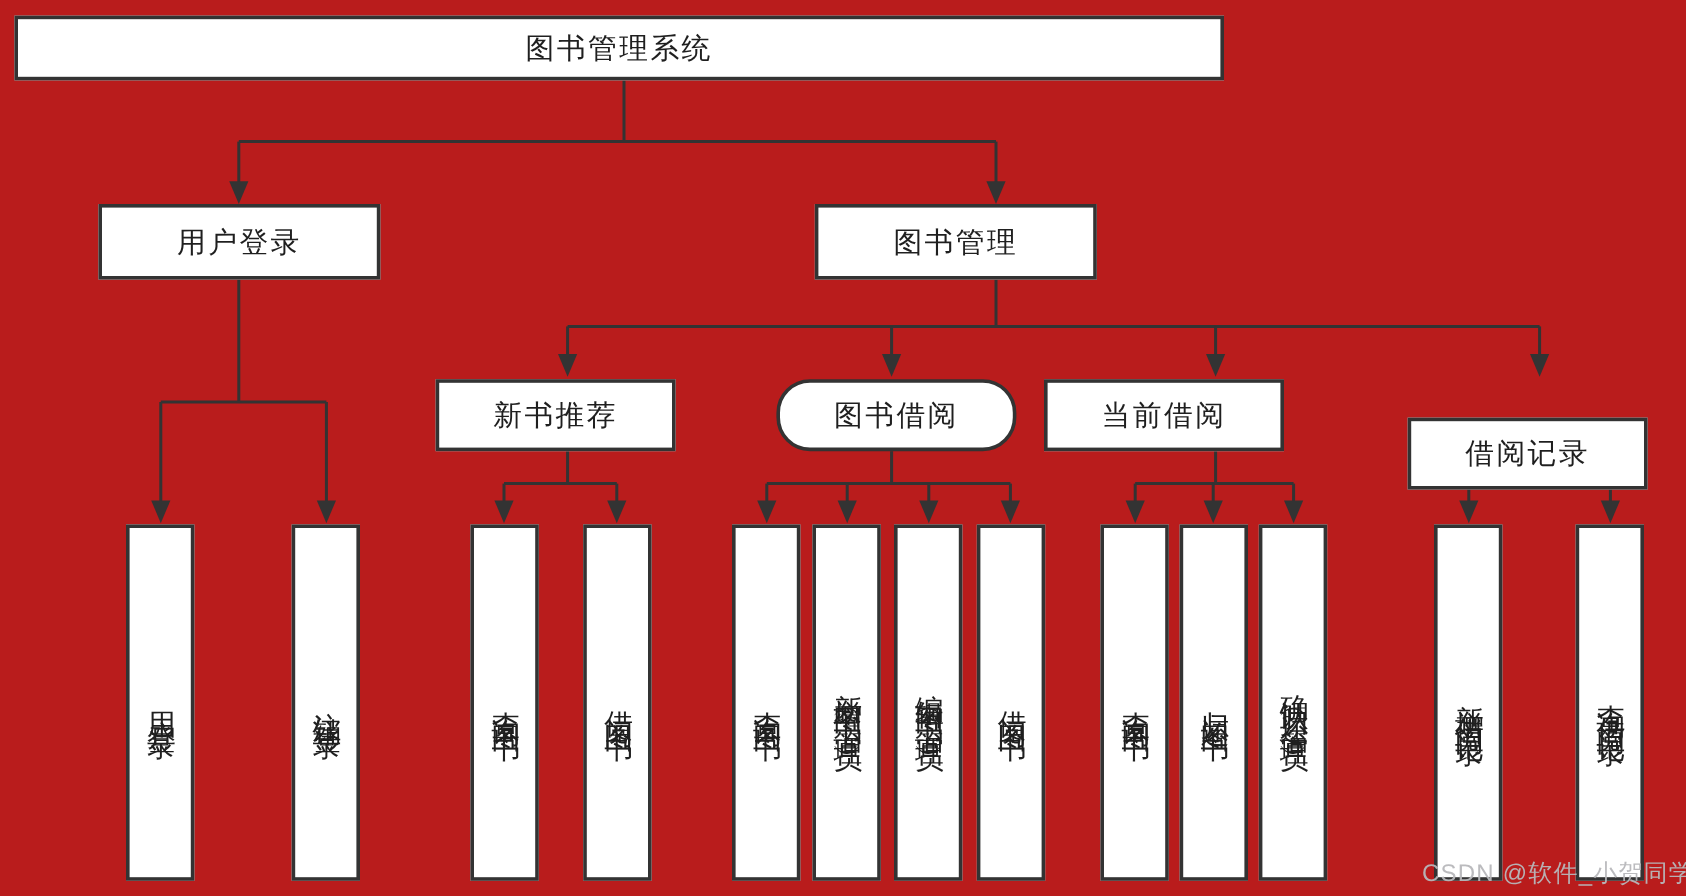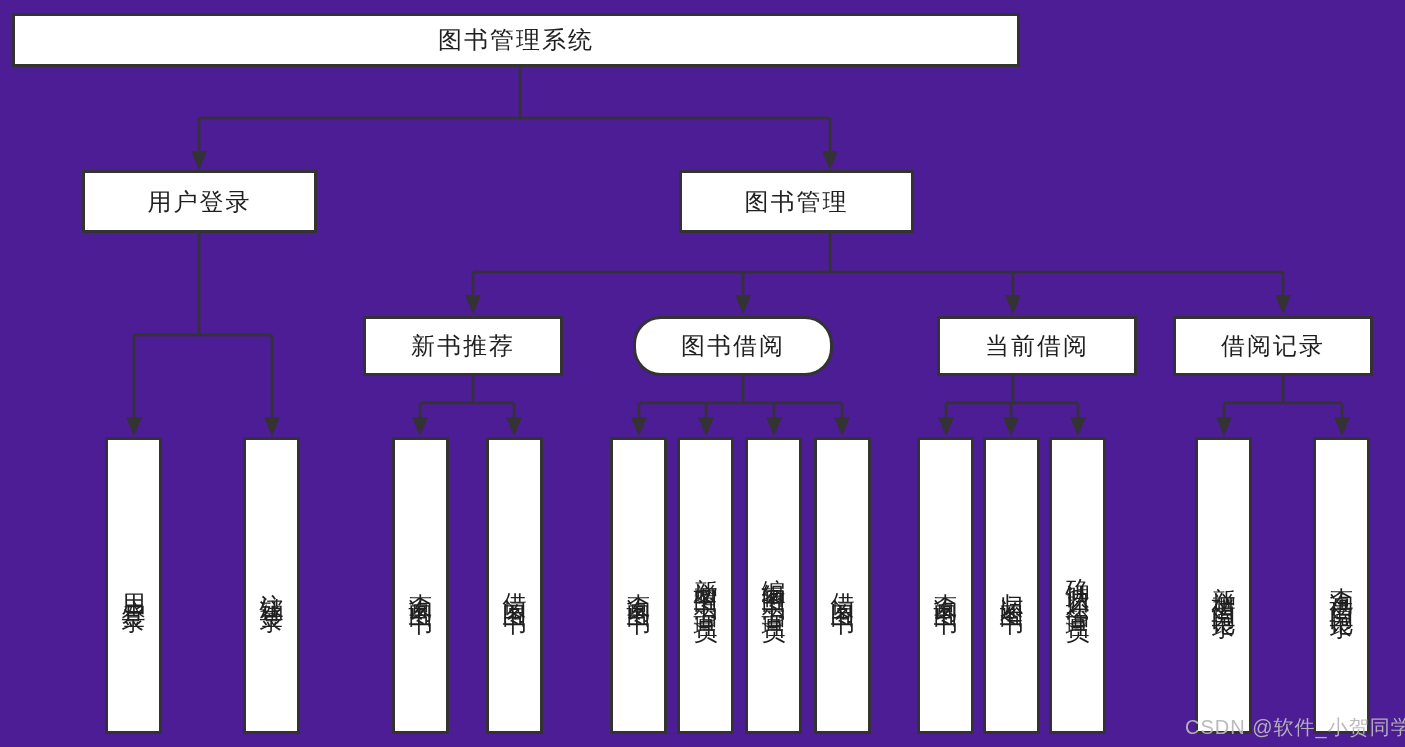--- a/index.html
+++ b/index.html
@@ -1,20 +1,20 @@
 <!DOCTYPE html>
 <html><head>
 <meta charset="utf-8">
 <style>
   html, body { margin:0; padding:0; background:#ffffff; }
   .canvas {
     position:relative;
     width:1405px;
     height:747px;
-    background:#4c1d95;
+    background:#b91c1c;
     font-family:"Liberation Sans", sans-serif;
     overflow:hidden;
   }
   .connectors {
     position:absolute;
     left:0; top:0;
     width:1405px; height:747px;
     z-index:1;
   }
   .box {
@@ -120,23 +120,23 @@
       <path d="M1334 417 L1350 417 L1342 436 Z"></path>
     </g>
   </svg>
 
   <div class="box root-box hlabel">图书管理系统</div>
 
   <div class="box l2-box hlabel" style="left:82px;">用户登录</div>
   <div class="box l2-box hlabel" style="left:679px;">图书管理</div>
 
   <div class="box l3-box hlabel" style="left:363px;">新书推荐</div>
-  <div class="box l3-box hlabel" style="left:633px;border-radius:28px;">图书借阅</div>
-  <div class="box l3-box hlabel" style="left:937px;">当前借阅</div>
-  <div class="box l3-box hlabel" style="left:1173px;">借阅记录</div>
+  <div class="box l3-box hlabel" style="left:647px;border-radius:28px;">图书借阅</div>
+  <div class="box l3-box hlabel" style="left:870px;">当前借阅</div>
+  <div class="box l3-box hlabel" style="left:1173px;margin-top:32px;">借阅记录</div>
 
   <div class="box vbox" style="left:105px;">
     <span>用户登录</span>
   </div>
   <div class="box vbox" style="left:243px;">
     <span>注销登录</span>
   </div>
 
   <div class="box vbox" style="left:392px;">
     <span>查询图书</span>

